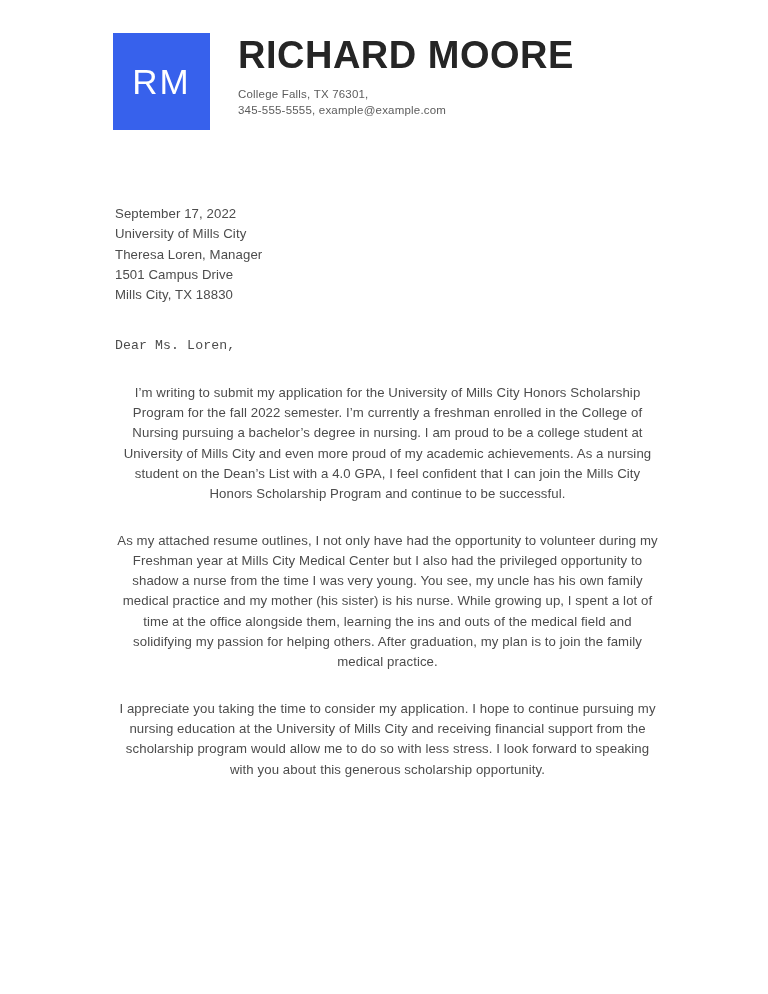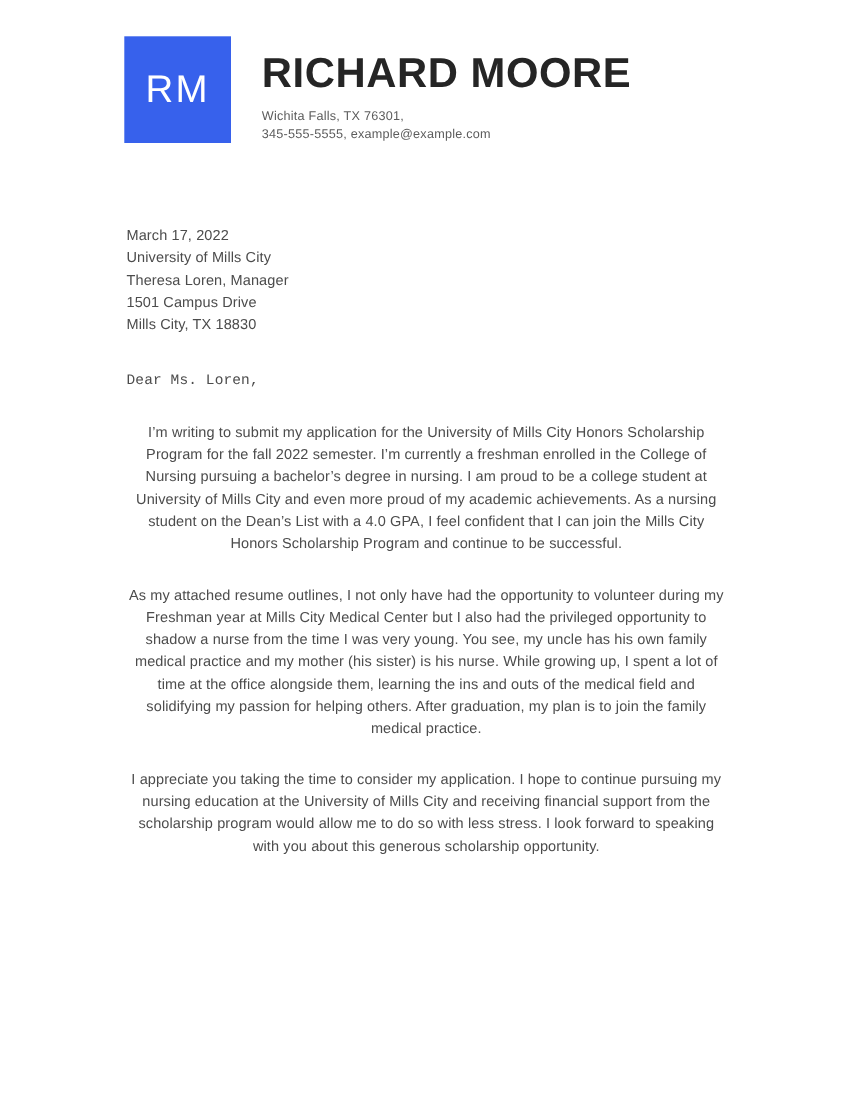--- a/index.html
+++ b/index.html
@@ -13,21 +13,21 @@
     width: 768px;
     height: 994px;
     background: #ffffff;
     overflow: hidden;
     font-family: "Liberation Sans", "DejaVu Sans", sans-serif;
   }
 
   
   .header {
     display: flex;
-    align-items: flex-end;
+    align-items: flex-start;
     padding: 33px 113px 0 113px;
   }
 
   .monogram {
     width: 97px;
     height: 97px;
     background: #3761ec;
     color: #ffffff;
     display: flex;
     align-items: center;
@@ -91,30 +91,30 @@
 
 <div class="page">
 
   <div class="header">
     <div class="monogram" style="background: rgb(55, 97, 236);">
       <span>RM</span>
     </div>
     <div class="header-info">
       <div class="name">RICHARD MOORE</div>
       <div class="contact">
-        <div>Wichita Falls, TX 76301,</div>
+        <div>College Falls, TX 76301,</div>
         <div>345-555-5555, example@example.com</div>
       </div>
     </div>
   </div>
 
   <div class="letter">
 
     <div class="address-block">
-      <span class="line">March 17, 2022</span>
+      <span class="line">September 17, 2022</span>
       <span class="line">University of Mills City</span>
       <span class="line">Theresa Loren, Manager</span>
       <span class="line">1501 Campus Drive</span>
       <span class="line">Mills City, TX 18830</span>
     </div>
 
     <div class="salutation">Dear Ms. Loren,</div>
 
     <div class="paragraphs">
       <p>I’m writing to submit my application for the University of Mills City Honors Scholarship Program for the fall 2022 semester. I’m currently a freshman enrolled in the College of Nursing pursuing a bachelor’s degree in nursing. I am proud to be a college student at University of Mills City and even more proud of my academic achievements. As a nursing student on the Dean’s List with a 4.0 GPA, I feel confident that I can join the Mills City Honors Scholarship Program and continue to be successful.</p>

